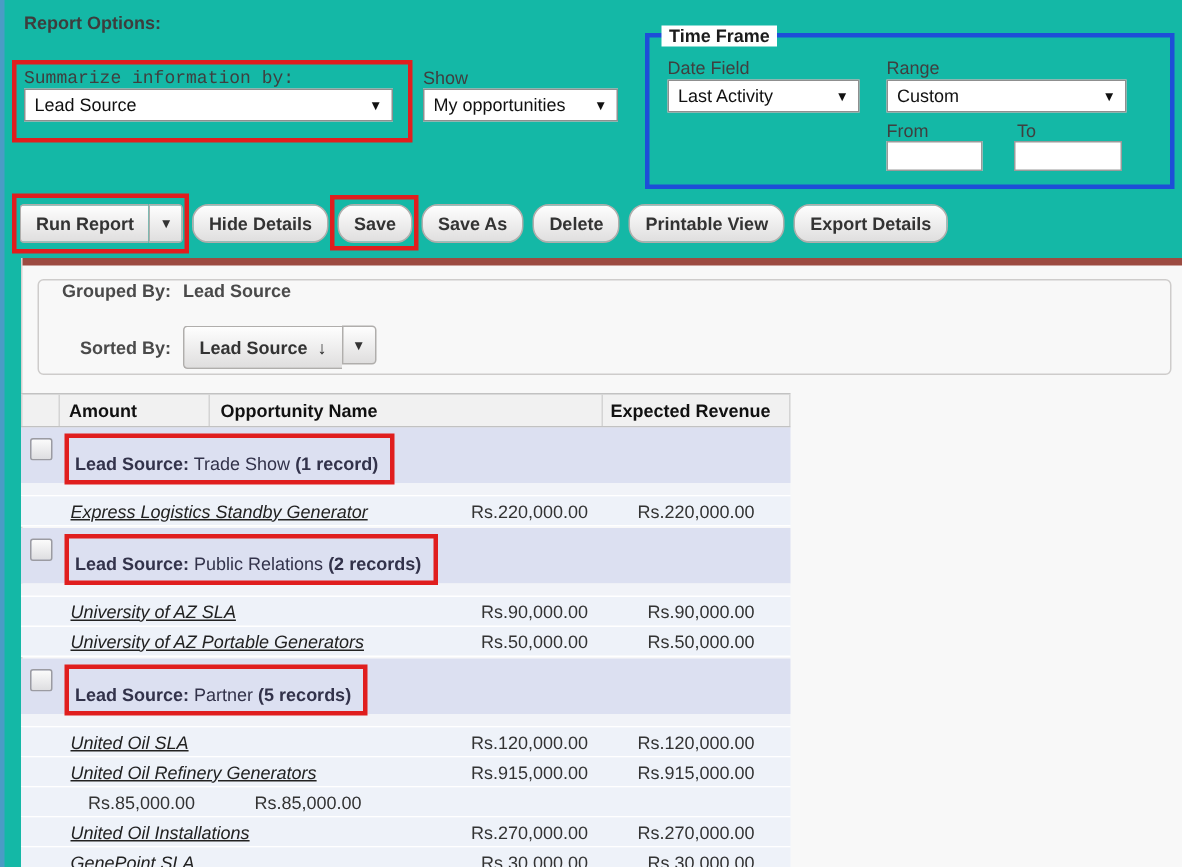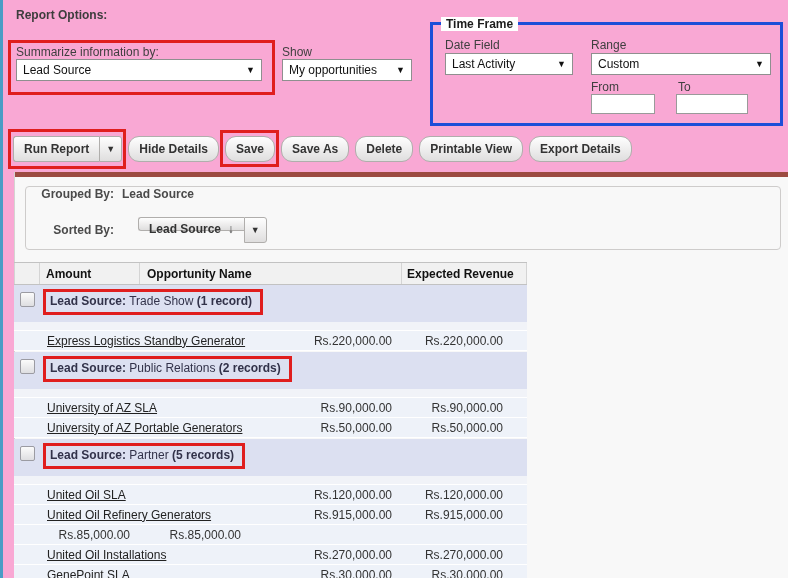--- a/index.html
+++ b/index.html
@@ -1,16 +1,16 @@
 <!DOCTYPE html>
 <html><head>
 <meta charset="utf-8">
 <style>
   html,body{margin:0;padding:0;background:#fff;}
-  #app{position:relative;width:788px;height:578px;overflow:hidden;background:#f9a8d4;
+  #app{position:relative;width:788px;height:578px;overflow:hidden;background:#14b8a6;
        font-family:"Liberation Sans","DejaVu Sans",sans-serif;font-size:12px;color:#333;}
   .abs{position:absolute;}
 
   
   #left-bar{left:0;top:0;width:3px;height:578px;background:#4a9cc5;}
 
   
   #page-title{left:16px;top:8px;font-weight:bold;color:#3d3d3d;}
 
   
@@ -73,58 +73,58 @@
   .group-row{height:37px;background:#dce0f1;align-items:flex-start;padding-top:4px;}
   .group-row.gap{margin-top:1px;}
   .spacer-row{height:9px;background:#f1f3f8;border-bottom:1px solid #fff;}
   .data-row{height:20px;background:#eef2f9;border-bottom:1px solid #fff;}
   .data-row .c-amt{justify-content:flex-end;padding-right:10px;padding-left:0;}
   .data-row .c-rev{justify-content:flex-end;padding-right:24px;padding-left:0;}
 
   .checkbox{width:13px;height:13px;border:1px solid #9b9ba2;border-radius:2px;
        background:linear-gradient(#fbfbfb,#dedee1);margin-top:3px;cursor:pointer;}
   .group-text{color:#32324a;white-space:nowrap;}
-  .group-wrap{display:inline-block;border:3px solid #e01e1e;padding:1px 8px 2px 4px;
+  .group-wrap{display:inline-block;border:3px solid #e01e1e;padding:9px 8px 2px 4px;
        margin-left:3px;line-height:17px;}
   .g-bold{font-weight:bold;}
-  a.opp-link{color:#222;text-decoration:underline;cursor:pointer;white-space:nowrap;}
+  a.opp-link{color:#222;text-decoration:underline;cursor:pointer;white-space:nowrap;font-style:italic;}
   .amt-txt{color:#333;}
 </style>
 </head>
 <body>
 
 <div id="app">
 
   <div class="abs" id="left-bar"></div>
 
   <div class="abs" id="page-title">Report Options:</div>
 
   <div class="abs red-box" style="left:8px;top:40px;width:261px;height:49px;"></div>
 
-  <div class="abs fld-label" style="left:16px;top:45px;">Summarize information by:</div>
+  <div class="abs fld-label" style="left:16px;top:45px;font-family:Liberation Mono, monospace;">Summarize information by:</div>
   <div class="abs select" style="left:16px;top:59px;width:246px;">
     <span>Lead Source</span>
     <span class="caret">▼</span>
   </div>
 
   <div class="abs fld-label" style="left:282px;top:45px;">Show</div>
   <div class="abs select" style="left:282px;top:59px;width:130px;">
     <span>My opportunities</span>
     <span class="caret">▼</span>
   </div>
 
   <div class="abs" id="time-frame">
     <span class="legend">Time Frame</span>
     <div class="abs fld-label" style="left:12px;top:13px;">Date Field</div>
     <div class="abs select" style="left:12px;top:28px;width:128px;">
       <span>Last Activity</span>
       <span class="caret">▼</span>
     </div>
     <div class="abs fld-label" style="left:158px;top:13px;">Range</div>
-    <div class="abs select" style="left:158px;top:28px;width:180px;">
+    <div class="abs select" style="left:158px;top:28px;width:160px;">
       <span>Custom</span>
       <span class="caret">▼</span>
     </div>
     <div class="abs fld-label" style="left:158px;top:55px;">From</div>
     <div class="abs" style="left:158px;top:69px;width:64px;">
       <input class="text-input" value="" style="">
     </div>
     <div class="abs fld-label" style="left:245px;top:55px;">To</div>
     <div class="abs" style="left:243px;top:69px;width:72px;">
       <input class="text-input" value="" style="">
@@ -151,21 +151,21 @@
   <div class="abs" id="report-panel">
     <div id="panel-top-bar"></div>
     <div id="groupbox">
       <div class="gb-row" style="top:0;">
         <span class="gb-label">Grouped By:</span>
         <span class="gb-value">Lead Source</span>
       </div>
       <div class="gb-row" style="top:30px;">
         <span class="gb-label">Sorted By:</span>
         <span class="sort-btn">
-          <button class="btn seg-main" style="height:14px;margin-left:16px;"><span>Lead Source</span>&nbsp;&nbsp;<span style="font-weight:normal;">↓</span></button>
+          <button class="btn seg-main" style="height:29px;"><span>Lead Source</span>&nbsp;&nbsp;<span style="font-weight:normal;">↓</span></button>
           <button class="btn seg-arrow">▼</button>
         </span>
       </div>
     </div>
   </div>
 
   <div class="abs" id="report-table">
     <div class="tr th-row">
       <div class="cell c-cb"></div>
       <div class="cell c-amt">Amount</div>

